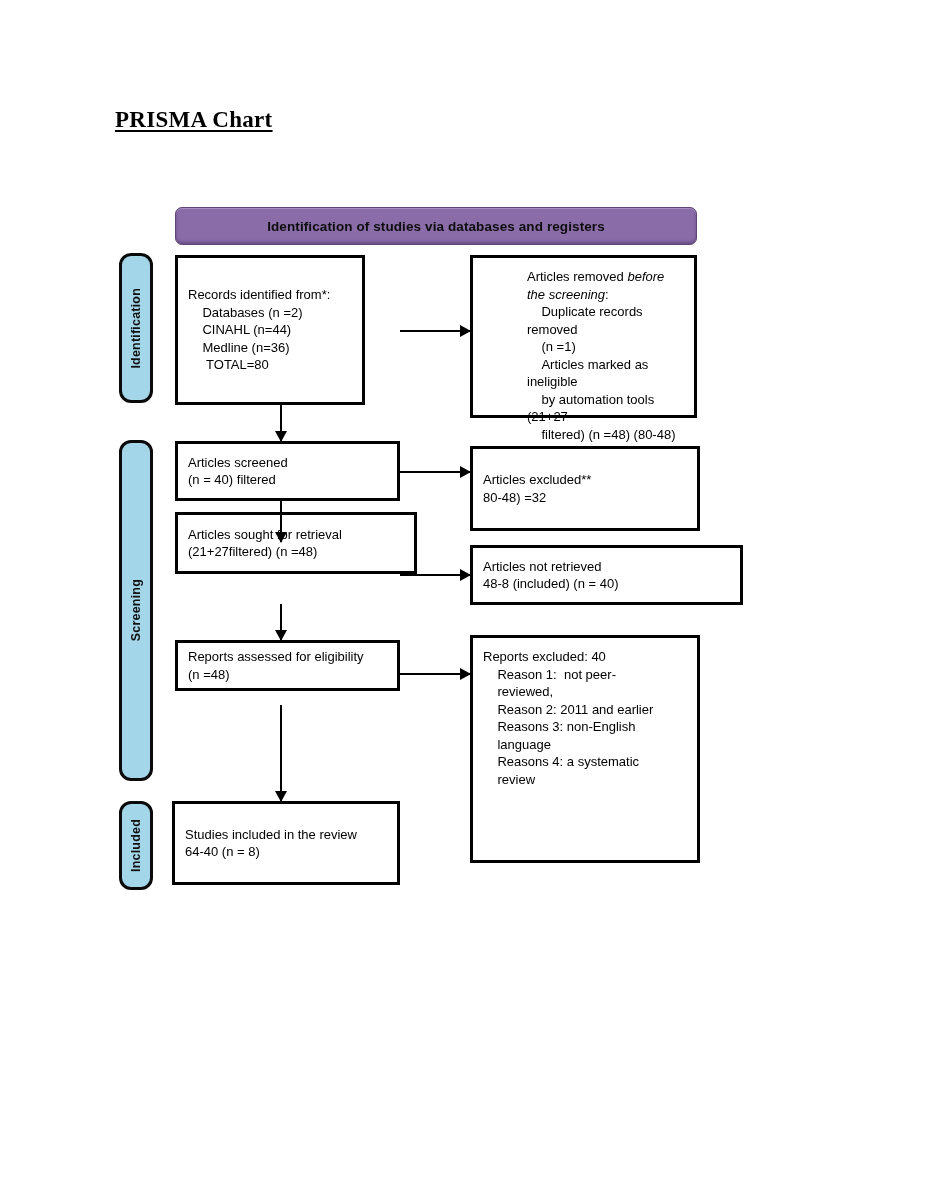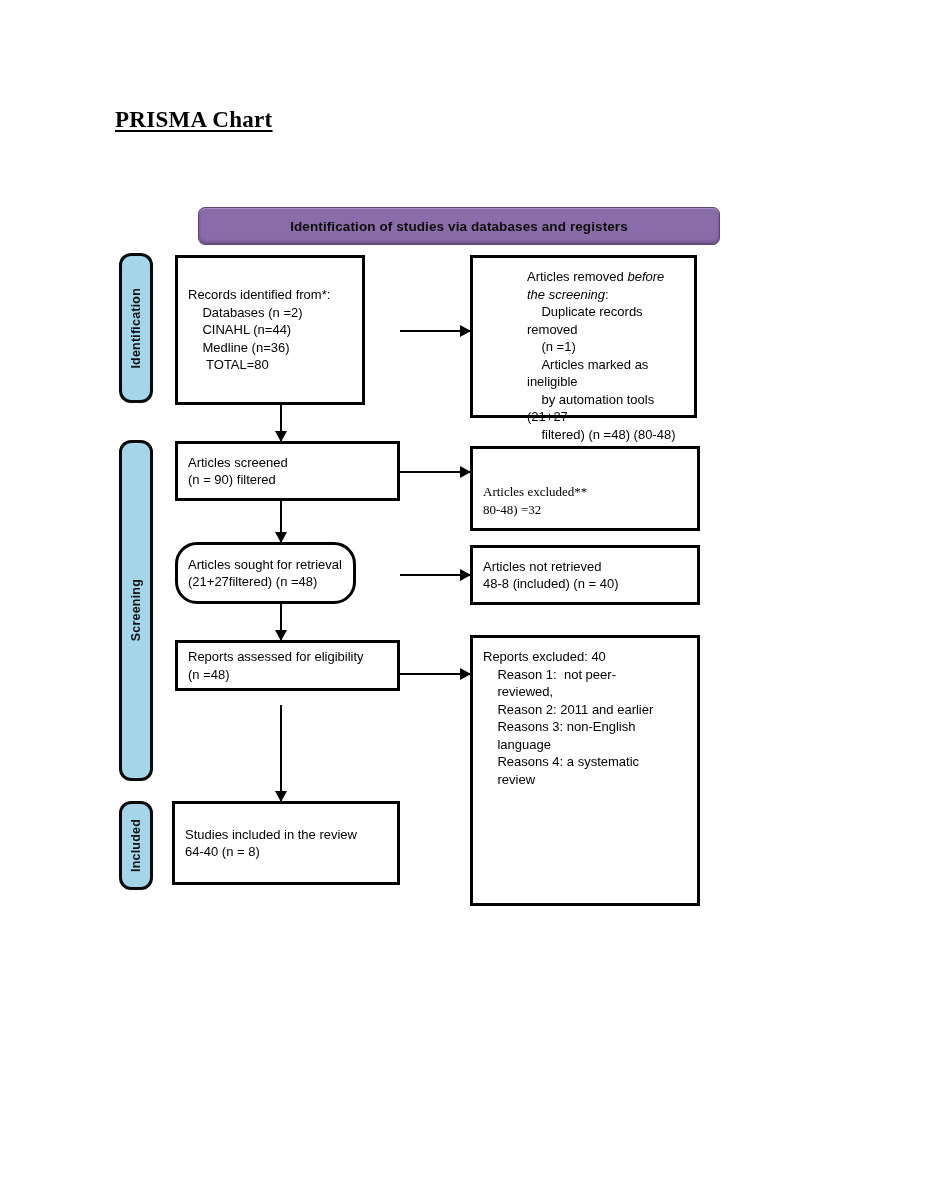--- a/index.html
+++ b/index.html
@@ -30,21 +30,21 @@
 
   
   #banner {
     position: absolute;
     left: 175px; top: 207px;
     width: 522px; height: 38px;
     background: #8a6ca8;
     border: 1.5px solid #5d4674;
     border-radius: 7px;
     box-shadow: inset 0 1px 0 #a98dc3, inset 0 -2px 3px rgba(60,40,85,.45);
-    display: flex; align-items: center; justify-content: center; margin-left: 23px;
+    display: flex; align-items: center; justify-content: center;
   }
   #banner .banner-text {
     font-size: 13.5px;
     font-weight: bold;
     color: #0d0d0d;
     letter-spacing: .1px;
   }
 
   
   .stage-tab {
@@ -83,31 +83,31 @@
     padding: 0 10px;
     white-space: pre-wrap;
   }
   .flow-box.top-align { justify-content: flex-start; }
   .flow-box.top-align .box-text { padding-top: 10px; }
   .box-text .ital { font-style: italic; }
 
   
   #box-records      { left: 175px; top: 255px;  width: 190px; height: 150px; }
   #box-screened     { left: 175px; top: 441px;  width: 225px; height: 60px;  }
-  #box-sought       { left: 175px; top: 542px;  width: 181px; height: 62px; border-radius: 22px;  }
+  #box-sought       { left: 175px; top: 512px;  width: 242px; height: 62px;  }
   #box-eligibility  { left: 175px; top: 640px;  width: 225px; height: 51px;  }
   #box-included     { left: 172px; top: 801px;  width: 228px; height: 84px;  }
 
   
   #box-removed      { left: 470px; top: 255px;  width: 227px; height: 163px; padding-left: 44px; }
   #box-excluded     { left: 470px; top: 446px;  width: 230px; height: 85px;  }
-  #box-notretrieved { left: 470px; top: 545px;  width: 230px; height: 60px;  }
-  #box-repexcluded  { left: 470px; top: 635px;  width: 230px; height: 271px; }
-
-  #box-excluded .box-text { padding-top: 34px; font-family: Liberation Serif, serif; }
+  #box-notretrieved { left: 470px; top: 545px;  width: 273px; height: 60px;  }
+  #box-repexcluded  { left: 470px; top: 635px;  width: 230px; height: 228px; }
+
+  #box-excluded .box-text { padding-top: 22px; }
   #box-notretrieved .box-text { padding-top: 0; }
 
   
   .arrow { position: absolute; }
   .arrow-line-h {
     position: absolute;
     height: 2px; background: #000; top: 0; left: 0;
   }
   .arrow-head-r {
     position: absolute;
@@ -164,21 +164,21 @@
 <div class="flow-box" id="box-records">
   <div class="box-text">Records identified from*:
     Databases (n =2)
     CINAHL (n=44)
     Medline (n=36)
      TOTAL=80</div>
 </div>
 
 <div class="flow-box" id="box-screened">
   <div class="box-text">Articles screened
-(n = 90) filtered</div>
+(n = 40) filtered</div>
 </div>
 
 <div class="flow-box" id="box-sought">
   <div class="box-text">Articles sought for retrieval
 (21+27filtered) (n =48)</div>
 </div>
 
 <div class="flow-box" id="box-eligibility">
   <div class="box-text">Reports assessed for eligibility
 (n =48)</div>

